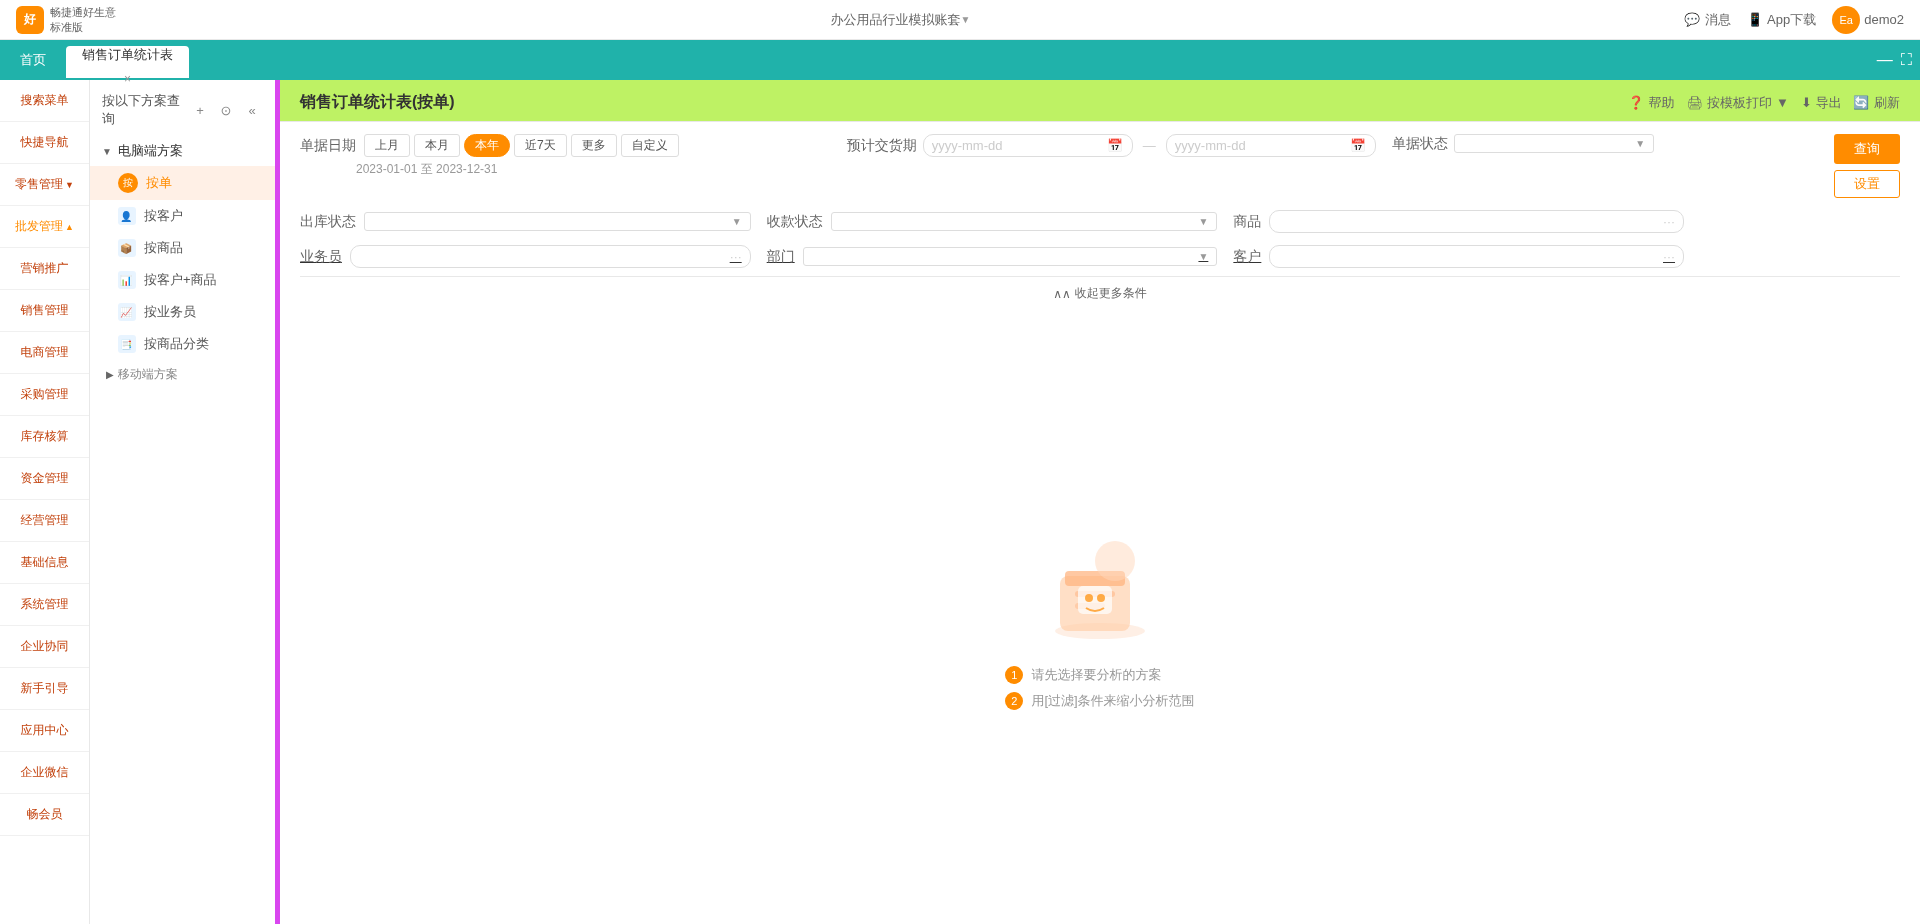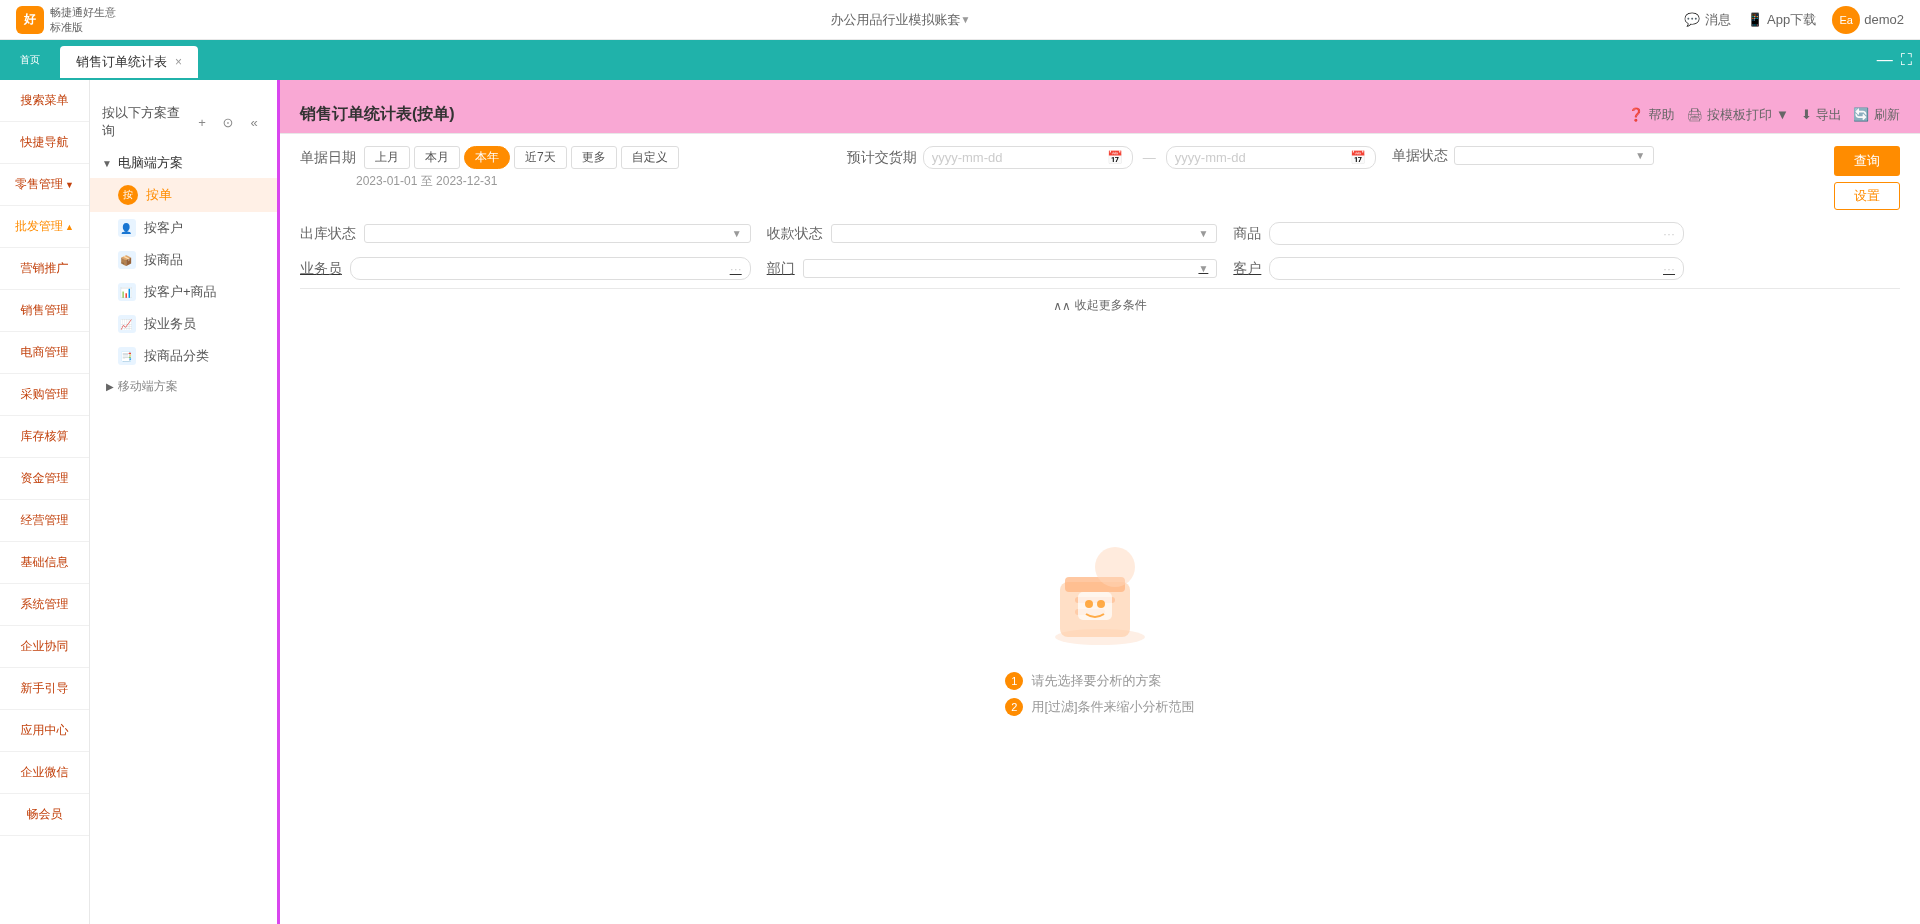--- a/index.html
+++ b/index.html
@@ -12,57 +12,57 @@
     .logo-icon { width: 28px; height: 28px; background: #ff8c00; border-radius: 6px; display: flex; align-items: center; justify-content: center; color: white; font-size: 12px; font-weight: bold; }
     .logo-text { font-size: 11px; color: #666; line-height: 1.3; }
     .top-center { display: flex; align-items: center; color: #666; font-size: 13px; }
     .dropdown-arrow { color: #999; font-size: 10px; }
     .top-bar-right { display: flex; align-items: center; gap: 16px; color: #666; font-size: 13px; }
     .top-right-item { display: flex; align-items: center; gap: 4px; cursor: pointer; }
     .avatar { width: 28px; height: 28px; border-radius: 50%; background: #ff8c00; display: flex; align-items: center; justify-content: center; color: white; font-size: 11px; overflow: hidden; }
 
     
     .tab-bar { height: 40px; background: #20b2aa; display: flex; align-items: center; padding: 0 0; position: relative; }
-    .tab-home { padding: 0 20px; height: 100%; display: flex; align-items: center; color: white; font-size: 10px; cursor: pointer; }
-    .tab-active { background: #fff; color: #333; border-radius: 4px 4px 0 0; padding: 0 16px; height: 32px; display: flex; align-items: center; gap: 8px; margin-top: 4px; font-size: 13px; cursor: pointer; }
+    .tab-home { padding: 0 20px; height: 100%; display: flex; align-items: center; color: white; font-size: 13px; cursor: pointer; }
+    .tab-active { background: #fff; color: #333; border-radius: 4px 4px 0 0; padding: 0 16px; height: 32px; display: flex; align-items: center; gap: 8px; margin-top: 4px; font-size: 13px; cursor: pointer; flex-direction: column; }
     .tab-close { color: #999; font-size: 12px; cursor: pointer; }
     .tab-bar-actions { margin-left: auto; display: flex; align-items: center; gap: 8px; padding-right: 8px; }
     .tab-action-btn { color: white; font-size: 16px; cursor: pointer; background: none; border: none; line-height: 1; }
 
     
     .main-layout { display: flex; flex: 1; overflow: hidden; }
 
     
     .sidebar { width: 90px; background: #fff; border-right: 1px solid #e8e8e8; display: flex; flex-direction: column; overflow-y: auto; flex-shrink: 0; }
     .sidebar-item { padding: 12px 8px; text-align: center; cursor: pointer; font-size: 12px; color: #c2410c; border-bottom: 1px solid #f0f0f0; }
     .sidebar-item.active { color: #ff8c00; }
     .sidebar-item.with-arrow { display: flex; align-items: center; justify-content: center; gap: 2px; }
 
     
     .content-area { flex: 1; display: flex; overflow: hidden; }
 
     
-    .left-panel { width: 190px; background: #fff; border-right: 3px solid #d946ef; padding: 16px 0; flex-shrink: 0; overflow-y: auto; }
+    .left-panel { width: 190px; background: #fff; border-right: 5px solid #d946ef; padding: 4px 0; flex-shrink: 0; overflow-y: auto; }
     .left-panel-header { display: flex; align-items: center; justify-content: space-between; padding: 8px 12px; font-size: 13px; color: #555; }
     .left-panel-header-icons { display: flex; gap: 4px; }
     .icon-btn { width: 22px; height: 22px; border-radius: 50%; display: flex; align-items: center; justify-content: center; cursor: pointer; color: #888; font-size: 13px; }
     .scheme-group { }
     .scheme-group-header { display: flex; align-items: center; gap: 6px; padding: 6px 12px; font-size: 13px; color: #333; cursor: pointer; }
     .scheme-group-arrow { font-size: 10px; color: #666; }
     .scheme-item { display: flex; align-items: center; gap: 8px; padding: 7px 12px 7px 28px; font-size: 13px; color: #555; cursor: pointer; }
     .scheme-item.active { background: #fff0e6; color: #ff8c00; }
     .scheme-item-icon { width: 20px; height: 20px; border-radius: 50%; background: #ff8c00; display: flex; align-items: center; justify-content: center; color: white; font-size: 10px; flex-shrink: 0; }
     .scheme-item-icon2 { width: 18px; height: 18px; background: #e8f4ff; border-radius: 3px; display: flex; align-items: center; justify-content: center; color: #4a90d9; font-size: 10px; flex-shrink: 0; }
     .scheme-sub-group { padding: 6px 12px 6px 16px; font-size: 12px; color: #888; display: flex; align-items: center; gap: 4px; cursor: pointer; }
 
     
     .right-panel { flex: 1; display: flex; flex-direction: column; overflow: hidden; background: #f5f5f5; }
 
     
-    .page-header { background: #f9a8d4; padding: 24px 20px 0; border-bottom: 1px solid #e8e8e8; }
+    .page-header { background: #bef264; padding: 12px 20px 0; border-bottom: 1px solid #e8e8e8; }
     .page-title-row { display: flex; align-items: center; justify-content: space-between; margin-bottom: 8px; }
     .page-title { font-size: 16px; font-weight: bold; color: #333; }
     .page-actions { display: flex; align-items: center; gap: 12px; font-size: 13px; color: #666; }
     .page-action { display: flex; align-items: center; gap: 4px; cursor: pointer; }
 
     
     .filter-area { background: #fff; padding: 12px 20px; }
     .filter-label { color: #666; font-size: 14px; white-space: nowrap; }
     .date-btn-group { display: flex; align-items: center; gap: 4px; }
     .date-btn { padding: 2px 10px; border: 1px solid #ddd; border-radius: 3px; cursor: pointer; font-size: 12px; color: #555; background: #fff; }

